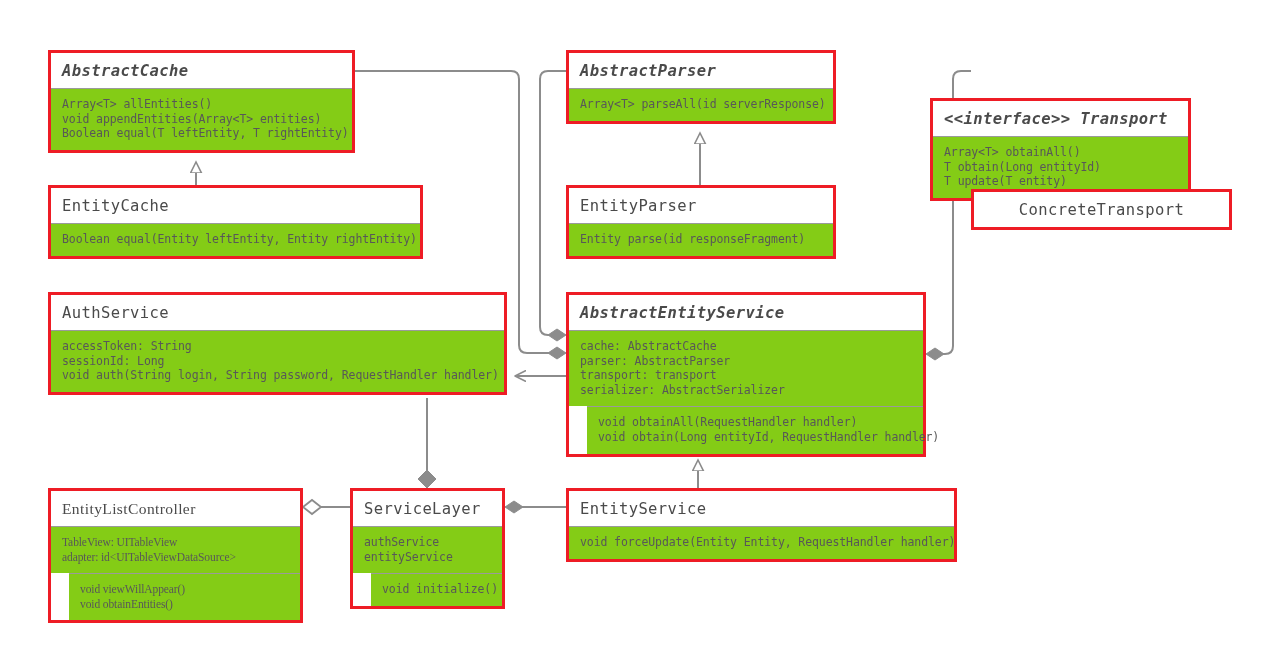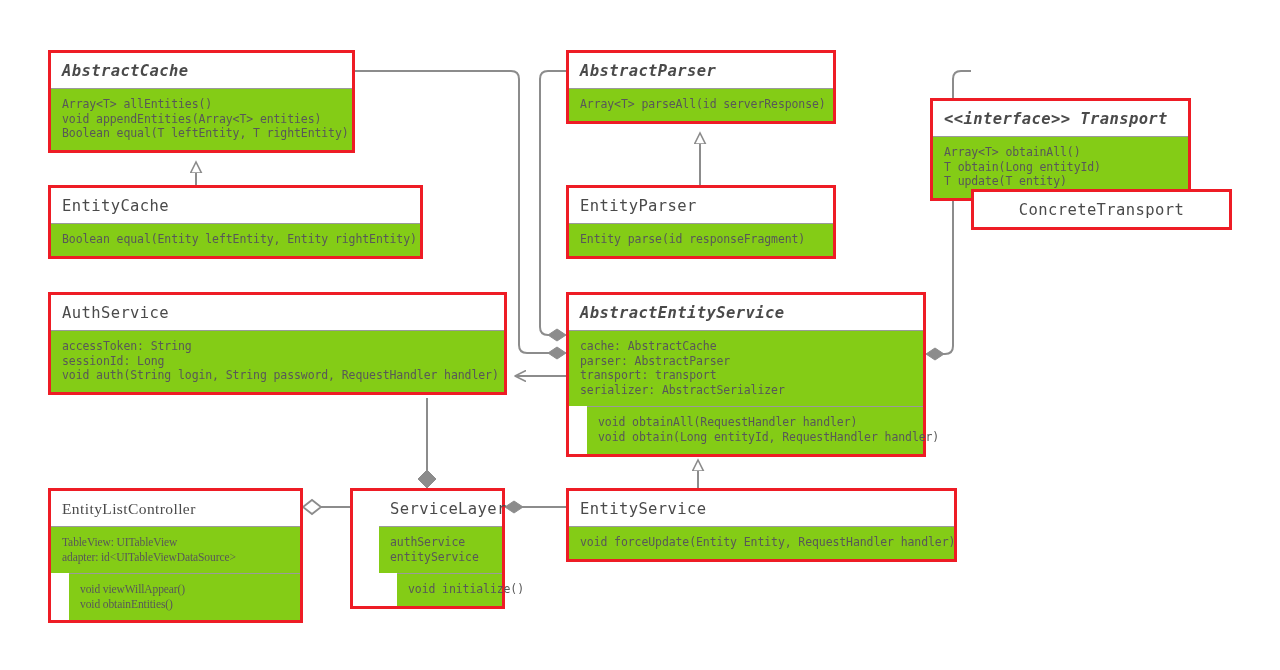--- a/index.html
+++ b/index.html
@@ -200,21 +200,21 @@
     <div class="compartment">
       <div class="member">TableView: UITableView</div>
       <div class="member">adapter: id&lt;UITableViewDataSource&gt;</div>
     </div>
     <div class="compartment">
       <div class="member">void viewWillAppear()</div>
       <div class="member">void obtainEntities()</div>
     </div>
   </div>
 
-  <div class="uml-box" style="left:350px; top:488px; width:155px;padding-left:26px;">
+  <div class="uml-box" style="left:350px; top:488px; width:155px;">
     <div class="box-title">ServiceLayer</div>
     <div class="compartment">
       <div class="member">authService</div>
       <div class="member">entityService</div>
     </div>
     <div class="compartment">
       <div class="member">void initialize()</div>
     </div>
   </div>
 

